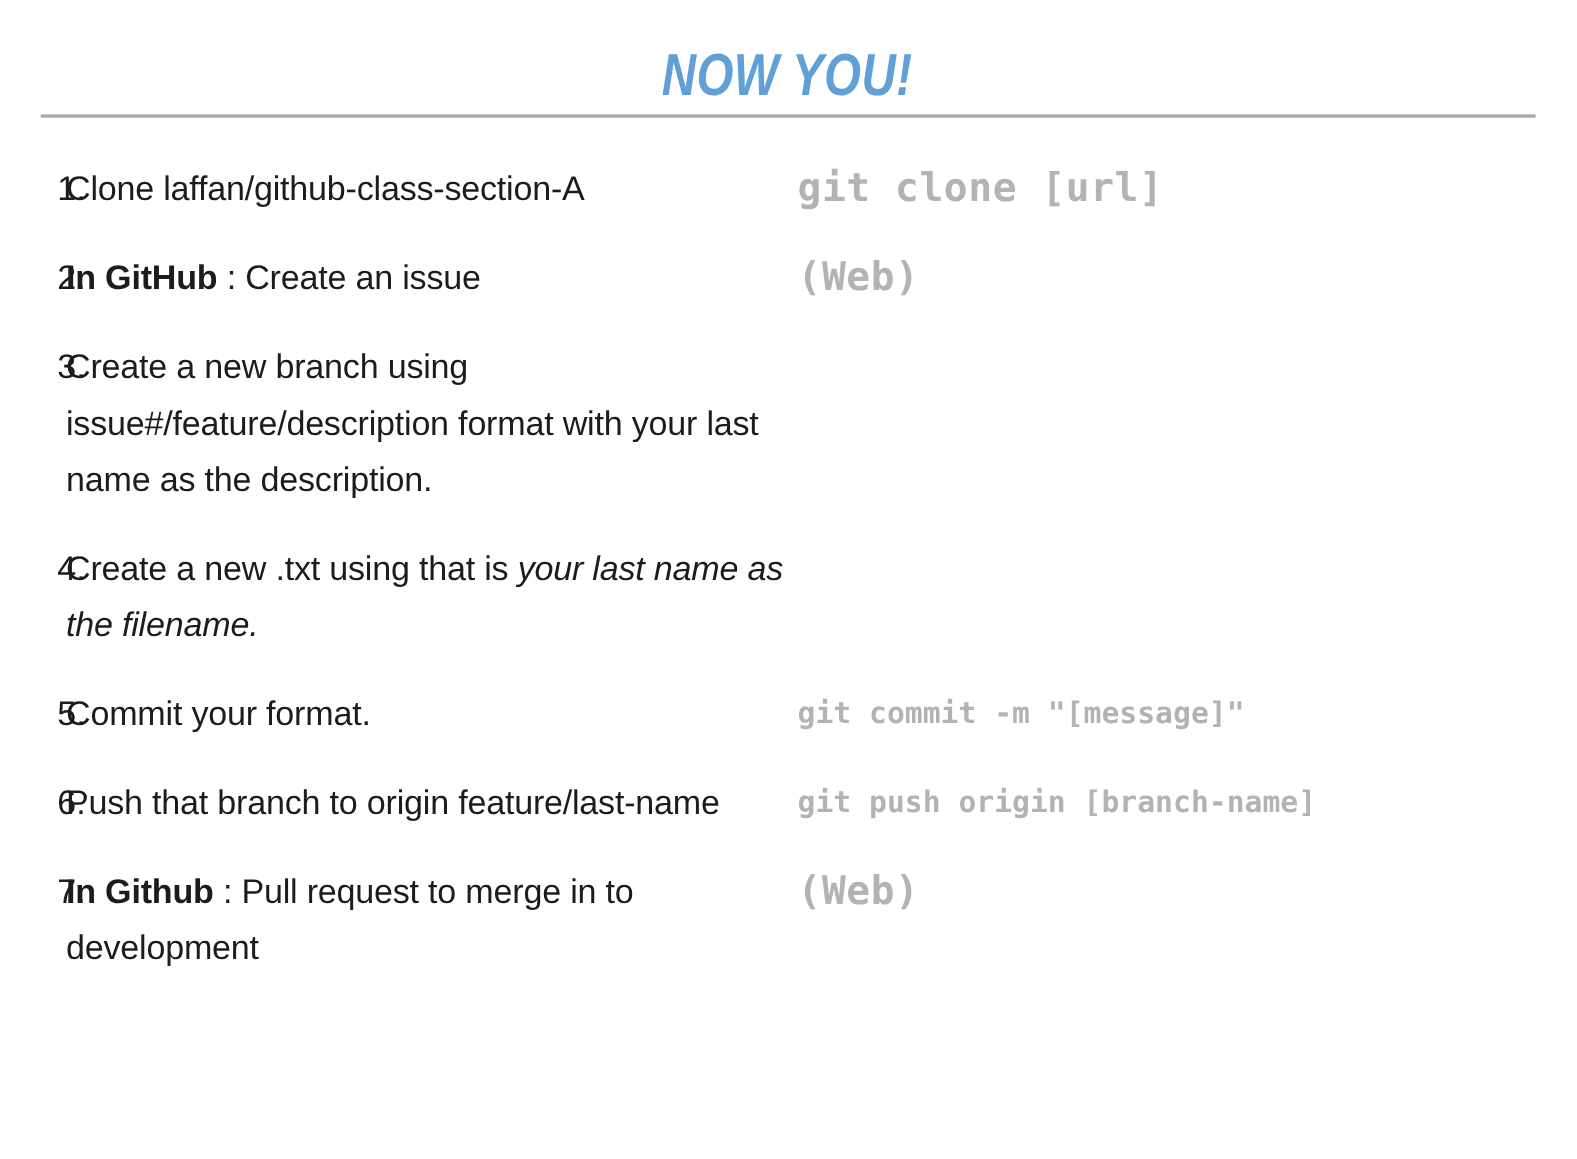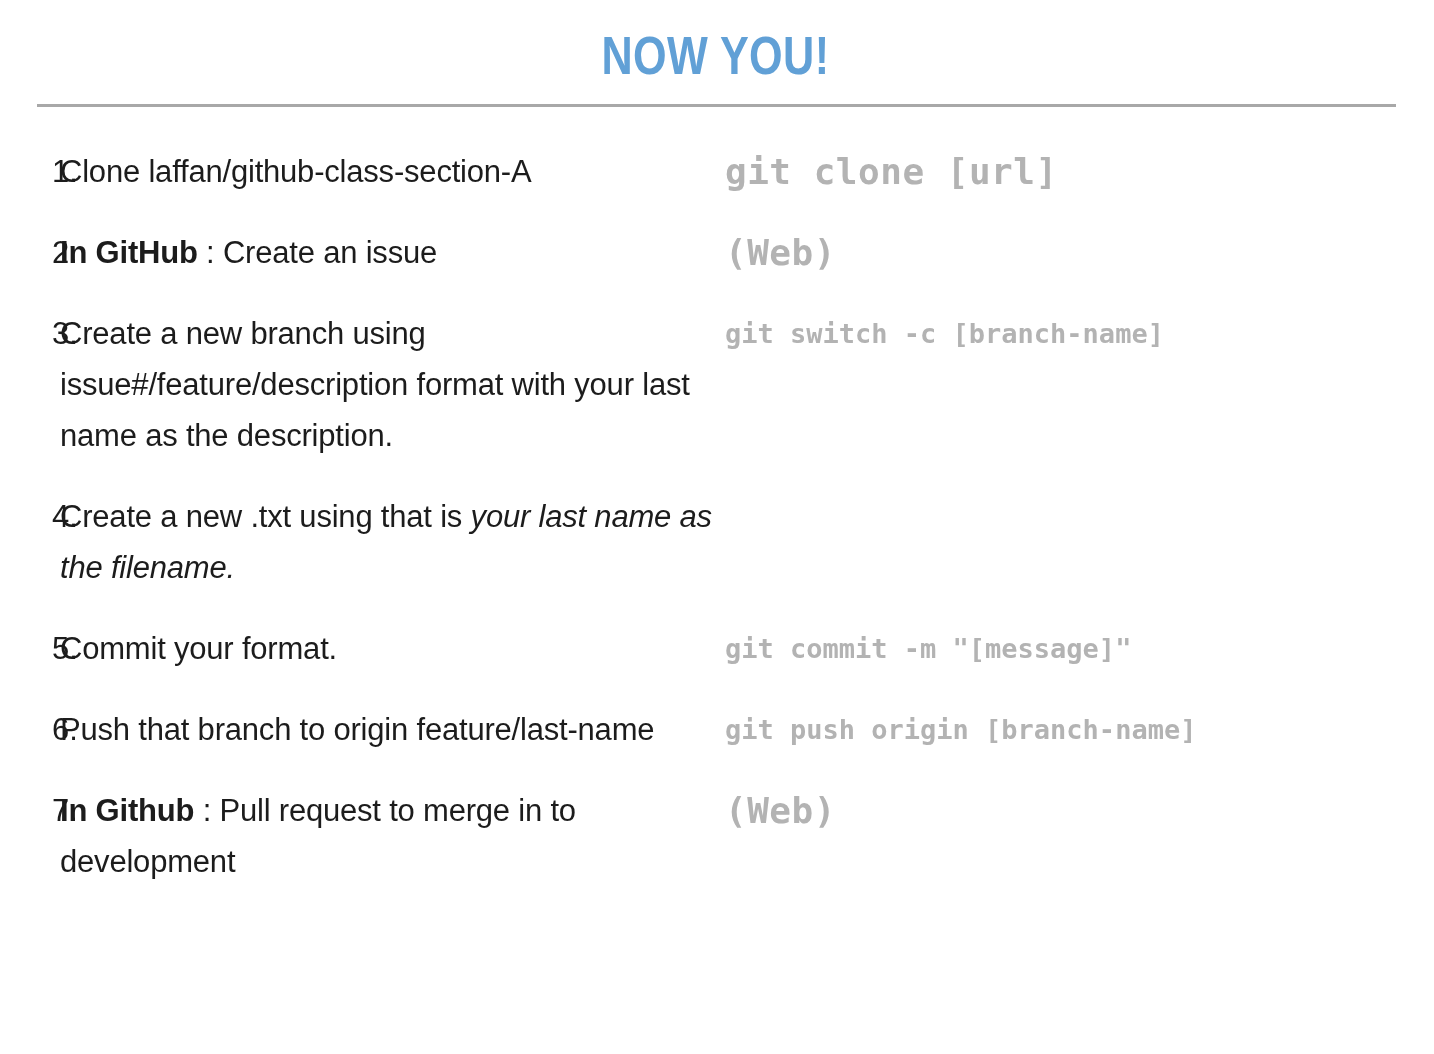--- a/index.html
+++ b/index.html
@@ -21,23 +21,24 @@
     width: 1434px;
     height: 1054px;
     background: #ffffff;
     box-sizing: border-box;
   }
 
   
   .title-wrap {
     position: absolute;
     left: 0;
-    top: 26px;
+    top: 39px;
     width: 1430px;
     text-align: center;
+    font-style: italic;
   }
   .slide-title {
     display: inline-block;
     font-family: "Liberation Sans Narrow", "Liberation Sans", sans-serif;
     font-weight: bold;
     font-size: 54px;
     line-height: 58px;
     letter-spacing: 0.5px;
     color: #61A0D6;
     transform: scaleX(0.80);
@@ -128,21 +129,20 @@
         <div class="step-cmd">git clone [url]</div>
       </div>
       <div class="step-row">
         <div class="step-num">2.</div>
         <div class="step-text"><b>In GitHub</b><span> : Create an issue</span></div>
         <div class="step-cmd">(Web)</div>
       </div>
       <div class="step-row">
         <div class="step-num">3.</div>
         <div class="step-text"><span>Create a new branch using issue#/feature/description format with your last name as the description.</span></div>
-        <div class="step-cmd cmd-wide">git switch -c [branch-name]</div>
       </div>
       <div class="step-row">
         <div class="step-num">4.</div>
         <div class="step-text"><span>Create a new .txt using that is </span><i>your last name as the filename.</i></div>
       </div>
       <div class="step-row">
         <div class="step-num">5.</div>
         <div class="step-text"><span>Commit your format.</span></div>
         <div class="step-cmd cmd-wide">git commit -m "[message]"</div>
       </div>

